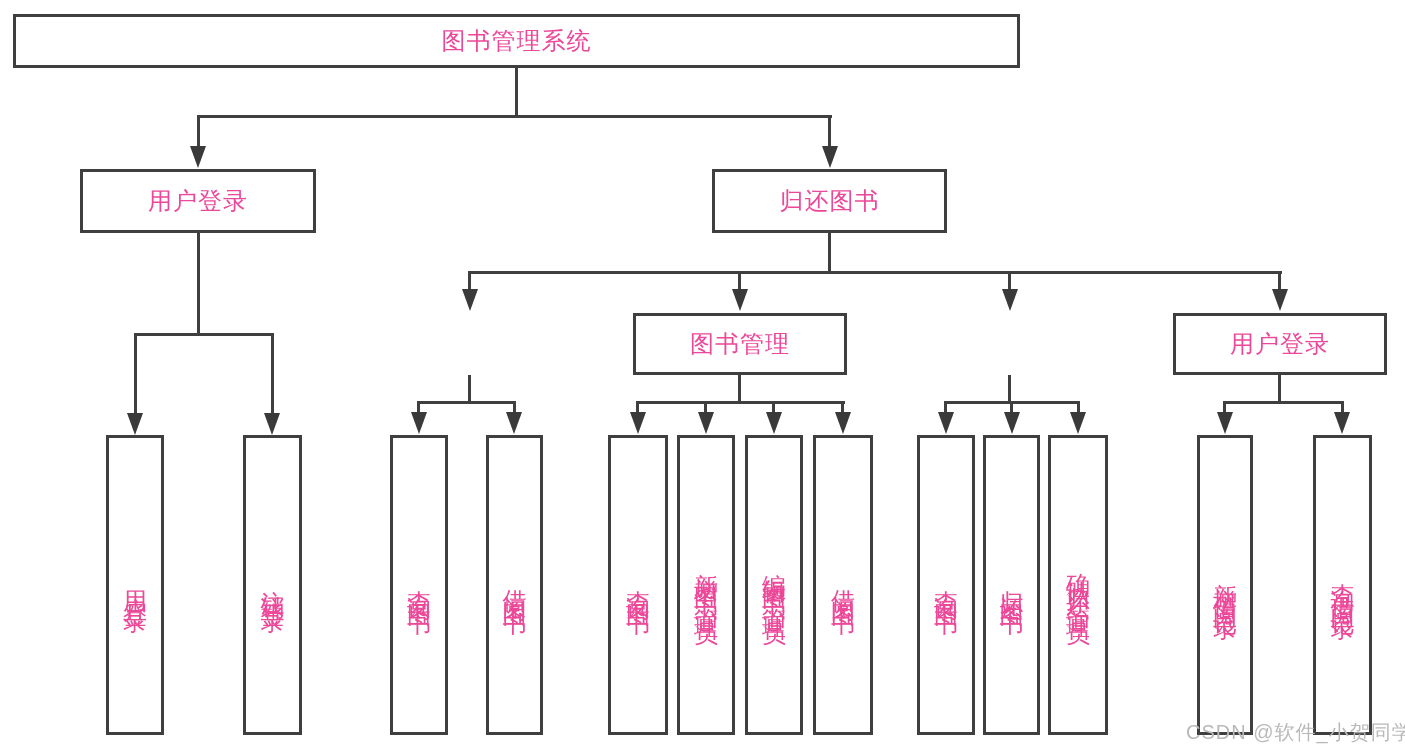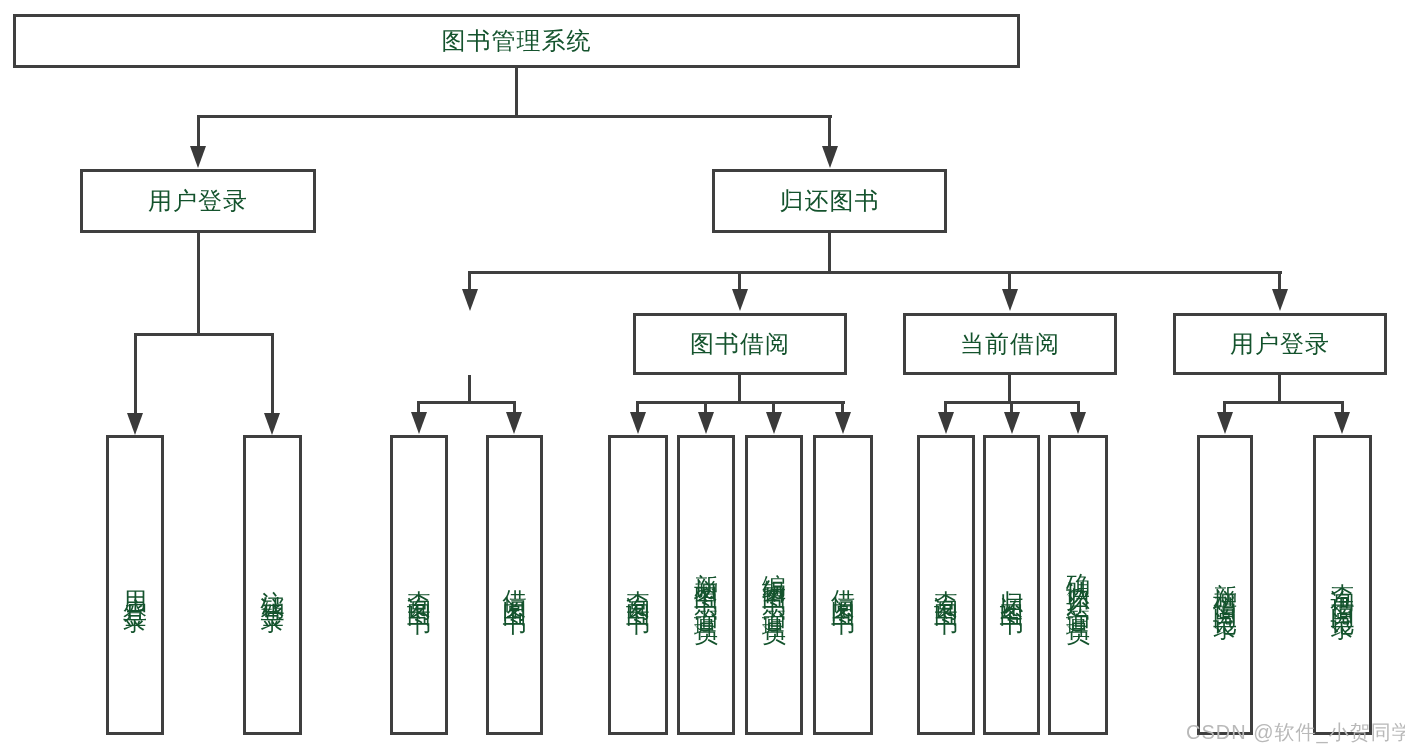--- a/index.html
+++ b/index.html
@@ -13,21 +13,21 @@
   }
   .box {
     position: absolute;
     box-sizing: border-box;
     border: 3px solid #3f3f3f;
     background: #ffffff;
     display: flex;
     align-items: center;
     justify-content: center;
     font-size: 24px;
-    color: #14532d;
+    color: #ec4899;
     letter-spacing: 1px;
     white-space: nowrap;
   }
   .vbox {
     writing-mode: vertical-rl;
     text-orientation: mixed;
     letter-spacing: 7px;
     font-size: 24px;
     white-space: normal;
     line-height: 1;
@@ -81,22 +81,21 @@
   <div class="cl" style="left:469px; top:271px; width:813px; height:3px;"></div>
   <div class="cl" style="left:468px; top:271px; width:3px; height:22px;"></div>
   <div class="arr" style="left:462px; top:289px;"></div>
   <div class="cl" style="left:738px; top:271px; width:3px; height:22px;"></div>
   <div class="arr" style="left:732px; top:289px;"></div>
   <div class="cl" style="left:1008px; top:271px; width:3px; height:22px;"></div>
   <div class="arr" style="left:1002px; top:289px;"></div>
   <div class="cl" style="left:1278px; top:271px; width:3px; height:22px;"></div>
   <div class="arr" style="left:1272px; top:289px;"></div>
 
-  <div class="box" style="left:633px; top:313px; width:214px; height:62px;">图书借阅</div>
-  <div class="box" style="left:903px; top:313px; width:214px; height:62px;">当前借阅</div>
+  <div class="box" style="left:633px; top:313px; width:214px; height:62px;">图书管理</div>
   <div class="box" style="left:1173px; top:313px; width:214px; height:62px;">用户登录</div>
 
   <div class="cl" style="left:468px; top:375px; width:3px; height:29px;"></div>
   <div class="cl" style="left:417px; top:401px; width:99px; height:3px;"></div>
   <div class="cl" style="left:417px; top:401px; width:3px; height:13px;"></div>
   <div class="arr" style="left:411px; top:412px;"></div>
   <div class="cl" style="left:513px; top:401px; width:3px; height:13px;"></div>
   <div class="arr" style="left:506px; top:412px;"></div>
 
   <div class="cl" style="left:738px; top:375px; width:3px; height:29px;"></div>

